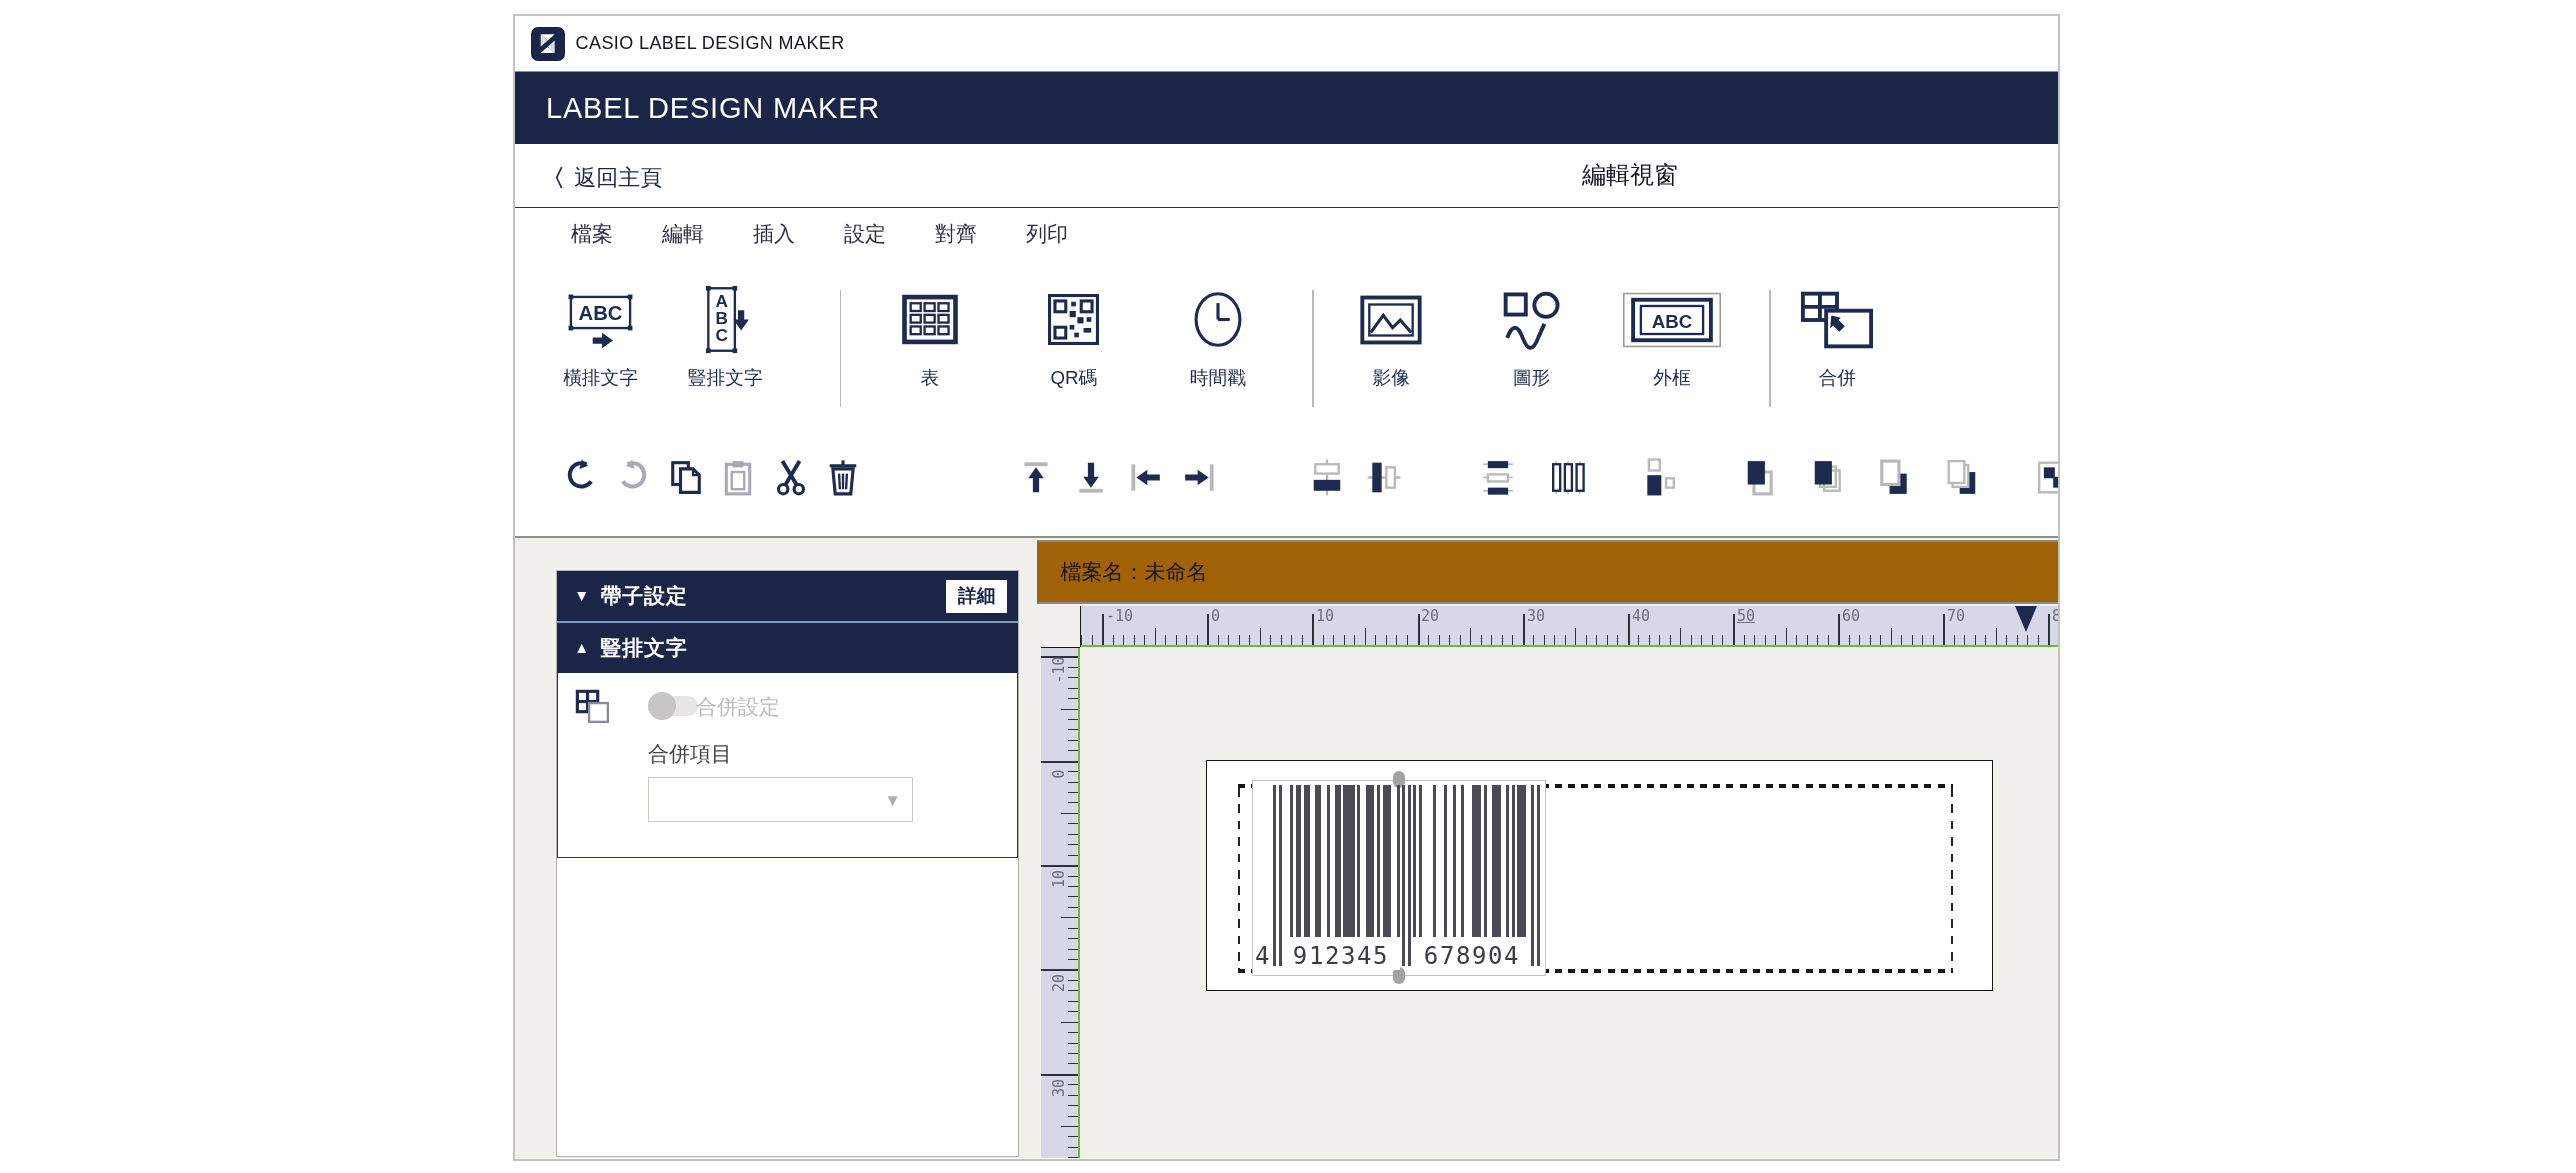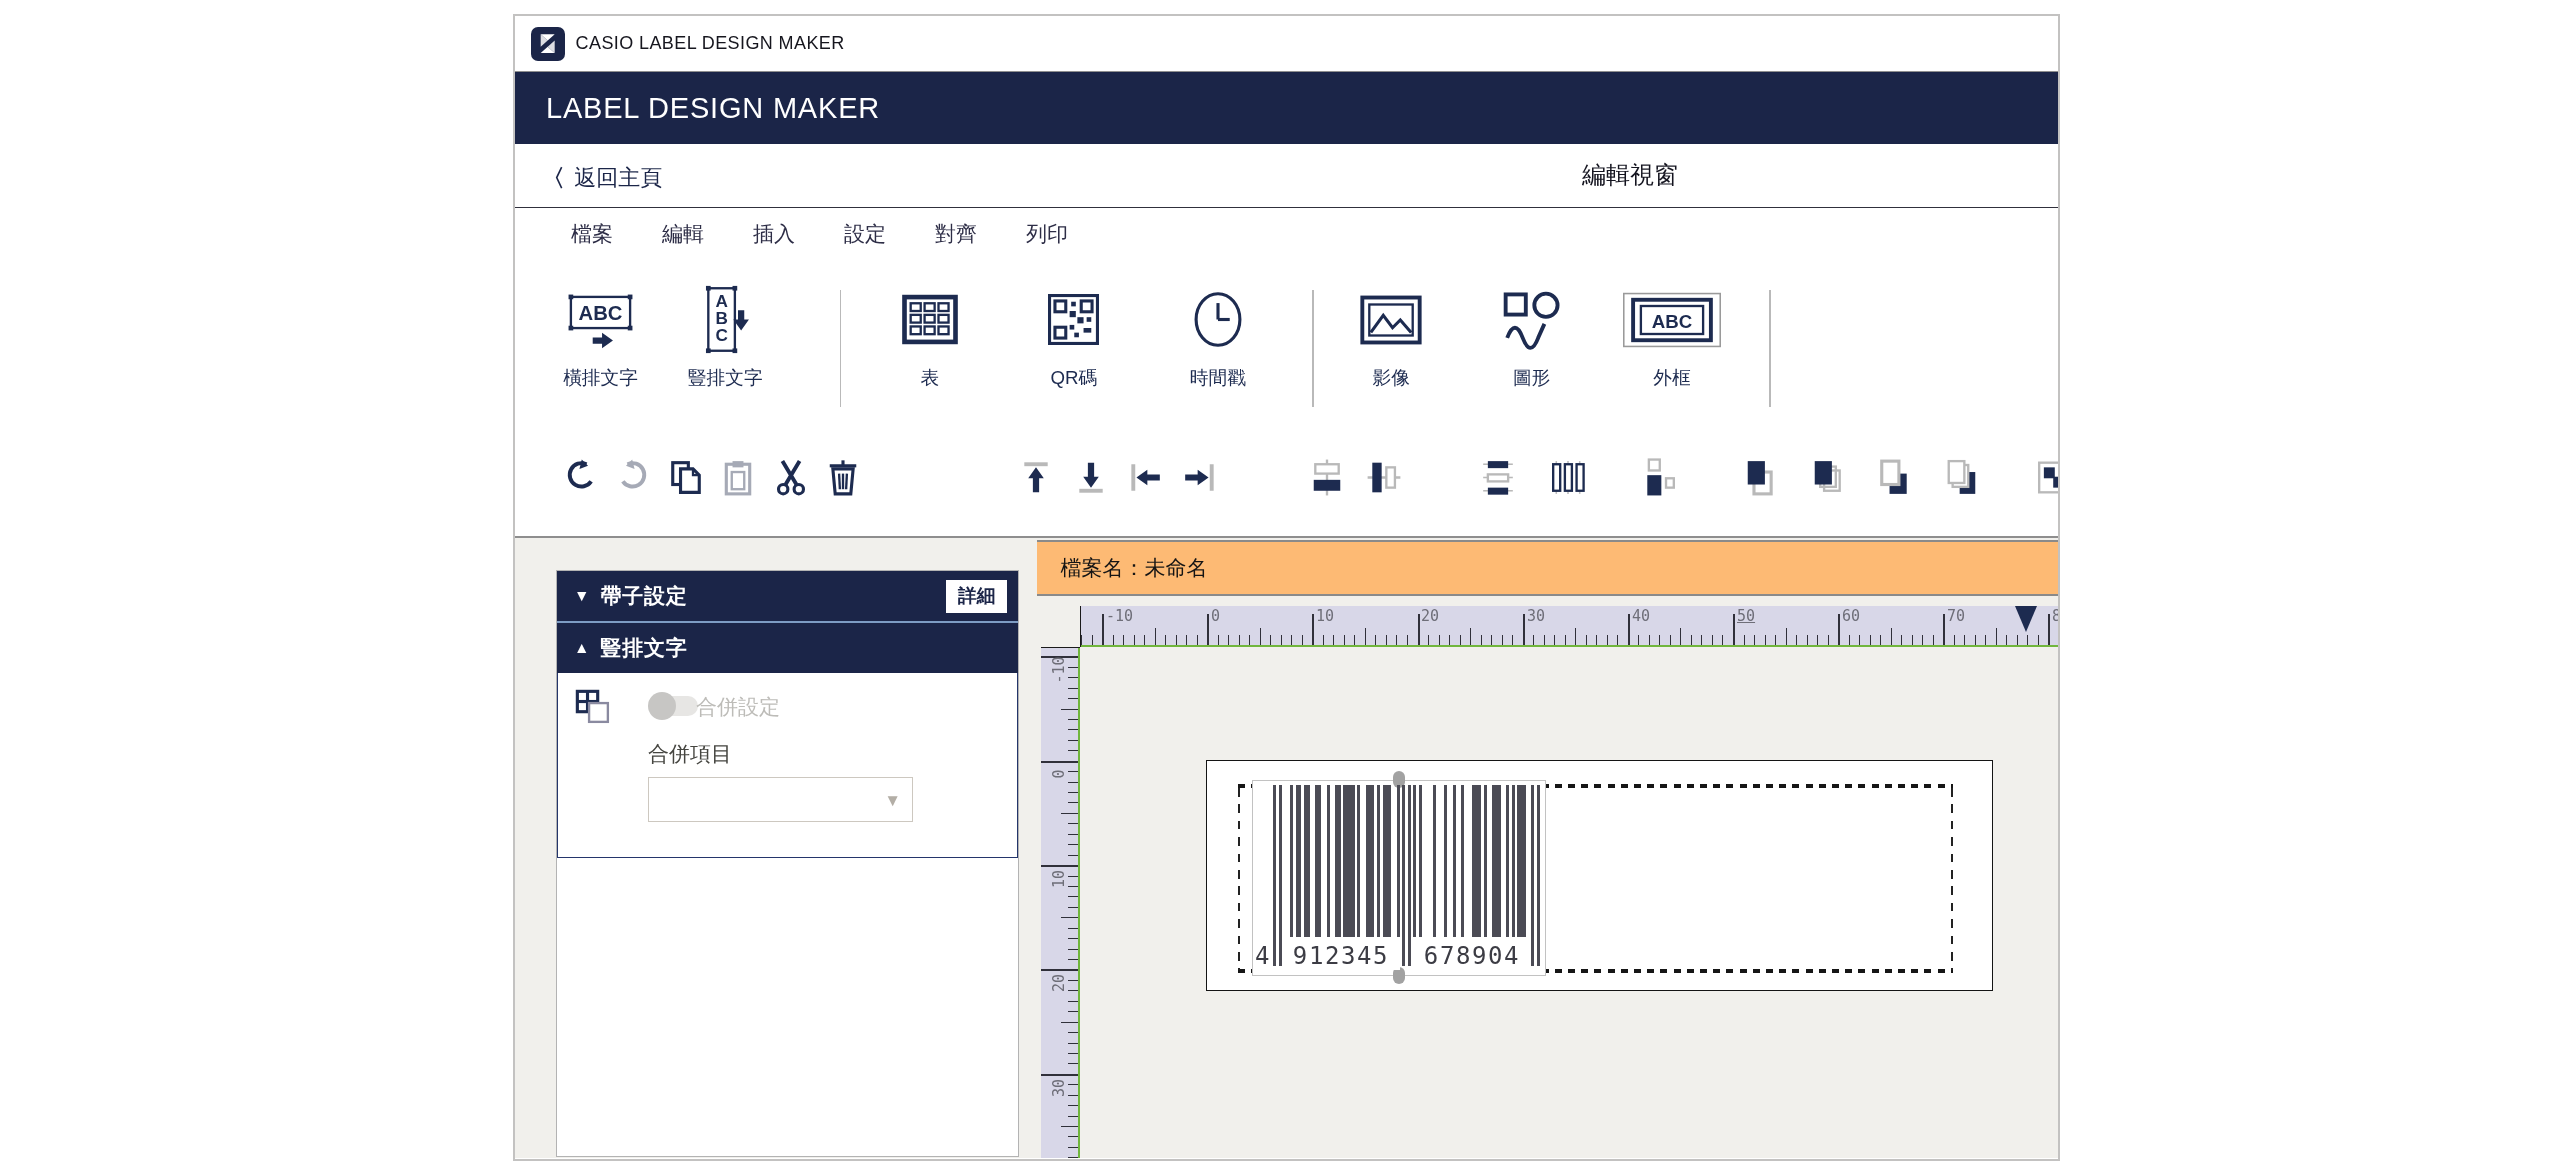--- a/index.html
+++ b/index.html
@@ -49,21 +49,21 @@
   .sb-box{position:relative;background:#fff;border:1.6px solid #24356b;border-top:none;height:185px;box-sizing:border-box;}
   .toggle{position:absolute;left:90px;top:18.7px;width:51px;height:28px;}
   .toggle .track{position:absolute;left:11px;top:3.9px;width:39px;height:20px;border-radius:10px;background:#e7e6e4;}
   .toggle .knob{position:absolute;left:0;top:0;width:28px;height:28px;border-radius:50%;background:#c7c6c4;}
   .merge-toggle-label{position:absolute;left:138px;top:20px;font-size:21px;color:#bdbcb8;}
   .merge-item-label{position:absolute;left:90px;top:67px;font-size:21px;color:#454540;}
   .dropdown{position:absolute;left:90px;top:104px;width:265px;height:45px;border:1.6px solid #cdc8c0;background:#fff;box-sizing:border-box;cursor:pointer;}
   .dropdown .dval{position:absolute;left:9.3px;top:11px;font-size:18.7px;color:#333;}
   .dropdown .darr{position:absolute;right:11px;top:12.5px;color:#b3aea6;font-size:17px;}
   
-  .filenamebar{position:absolute;left:522px;top:1.6px;right:0;height:56px;background:#fdba74;
+  .filenamebar{position:absolute;left:522px;top:1.6px;right:0;height:64px;background:#a16207;
                border-top:2.3px solid #8a8a8a;border-bottom:2.3px solid #8a8a8a;box-sizing:border-box;display:flex;align-items:center;}
   .filenamebar span{font-size:21px;color:#141414;margin-left:23.4px;}
   .hruler{position:absolute;left:565px;top:68px;right:0;height:41px;background:#d8d7e8;
           border-left:1.6px solid #1a1a1a;box-sizing:border-box;overflow:hidden;}
   .hruler .green{position:absolute;left:0;right:0;bottom:0;height:2.3px;background:#71b63d;}
   .htick{position:absolute;bottom:2.3px;width:0.8px;background:#30303a;}
   .htick.minor{height:10px;} .htick.mid{height:17px;} .htick.major{height:31px;width:1.6px;}
   .hnum{position:absolute;top:0.8px;font-size:15px;color:#6e6e78;font-family:"DejaVu Sans Mono",monospace;}
   .hmarker{position:absolute;top:0;width:0;height:0;border-left:11px solid transparent;border-right:11px solid transparent;
            border-top:26.5px solid #1d2b50;}
@@ -232,20 +232,34 @@
               <rect x="2" y="2" width="124" height="68" fill="none" stroke="#9a9a9a" stroke-width="2"></rect>
               <rect x="14" y="10" width="100" height="52" fill="none" stroke="#1d2b50" stroke-width="5"></rect>
               <rect x="24" y="18" width="80" height="36" fill="none" stroke="#1d2b50" stroke-width="3"></rect>
               <text x="64" y="46" font-size="24" font-weight="bold" fill="#1d2b50" text-anchor="middle" font-family="Liberation Sans,sans-serif">ABC</text>
             </svg>
           </div>
           <div class="lb">外框</div>
         </div>
       </div>
       <div class="tb1-sep" style="margin-left: 39px;"></div>
+      <div class="tb1-group" style="margin-left: 7.8px; gap: 7.8px;">
+        <div class="tb1-item">
+          <div class="ic">
+            <svg width="78" height="62" viewBox="0 0 100 80">
+              <rect x="6" y="6" width="44" height="34" fill="none" stroke="#1d2b50" stroke-width="5"></rect>
+              <line x1="28" y1="6" x2="28" y2="40" stroke="#1d2b50" stroke-width="5"></line>
+              <line x1="6" y1="23" x2="50" y2="23" stroke="#1d2b50" stroke-width="5"></line>
+              <rect x="36" y="28" width="58" height="46" fill="#fff" stroke="#1d2b50" stroke-width="5"></rect>
+              <path d="M44 36 l8 2 -2 2 8 8 -5 5 -8 -8 -2 2 z" fill="#1d2b50" stroke="#1d2b50" stroke-width="3"></path>
+            </svg>
+          </div>
+          <div class="lb">合併</div>
+        </div>
+      </div>
     </div>
 
   <div class="abs toolbar2" id="toolbar2">
       <div style="display: flex; gap: 16.4px; margin-left: 48px;">
         <div class="tb2-item">
           <svg width="36" height="39" viewBox="0 0 46 50">
             <path d="M30 8 A15 15 0 1 0 36 30" fill="none" stroke="#1d2b50" stroke-width="5"></path>
             <path d="M24 2 l8 8 -11 4 z" fill="#1d2b50"></path>
           </svg>
         </div>

